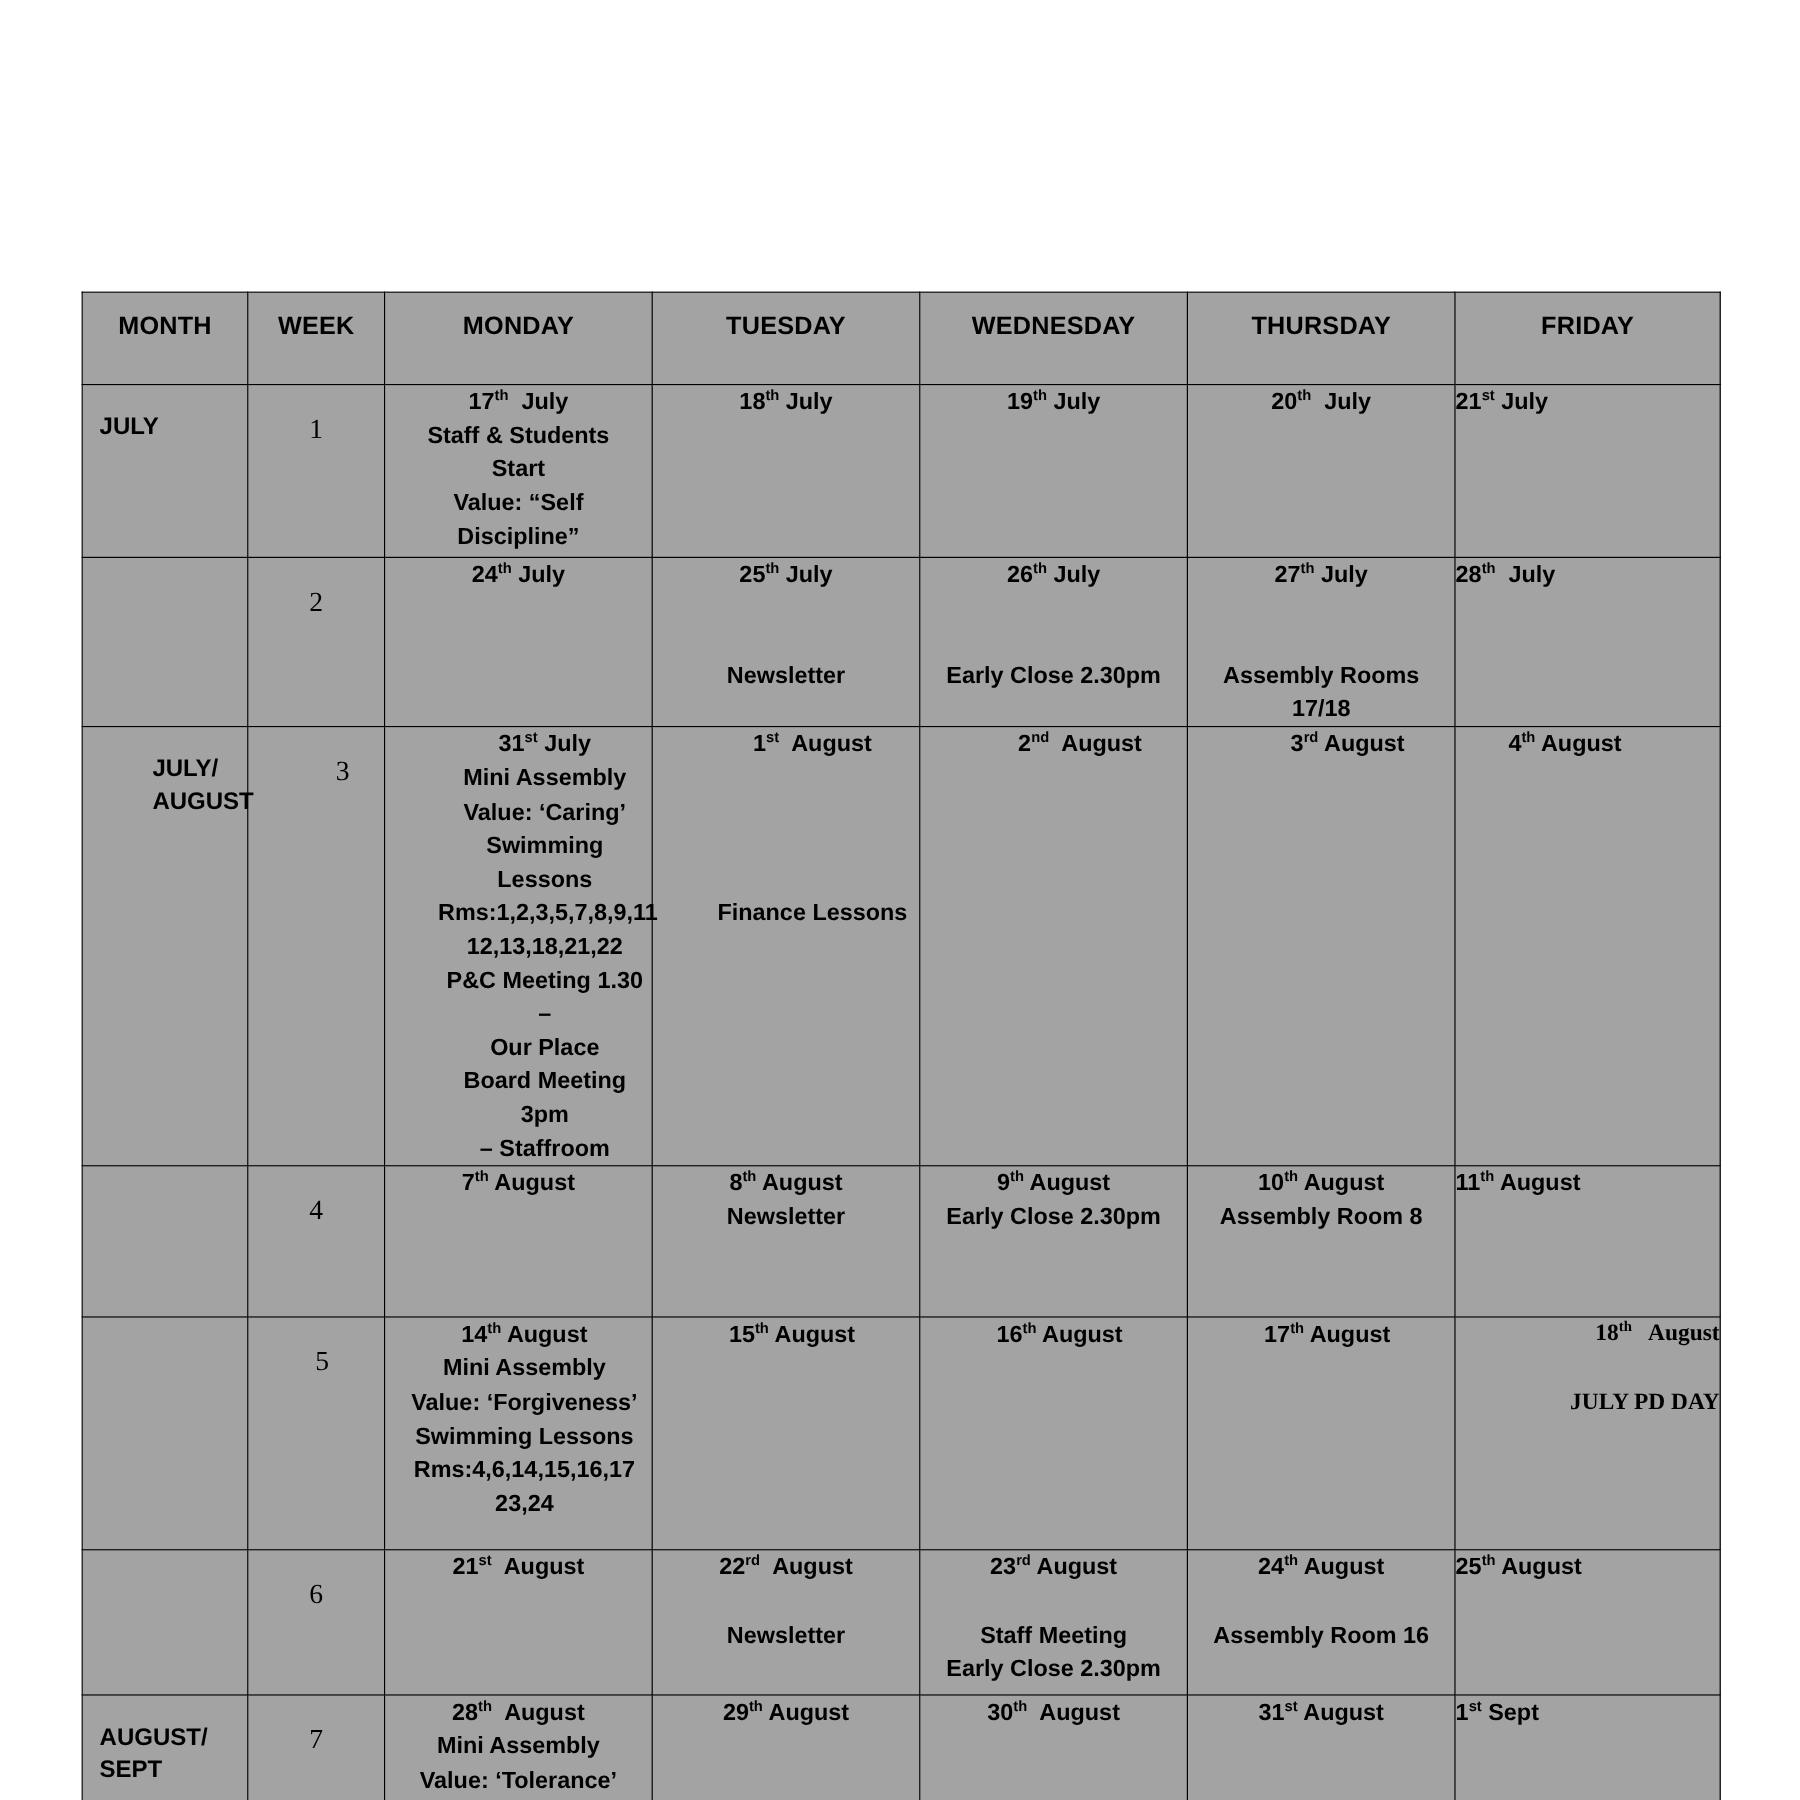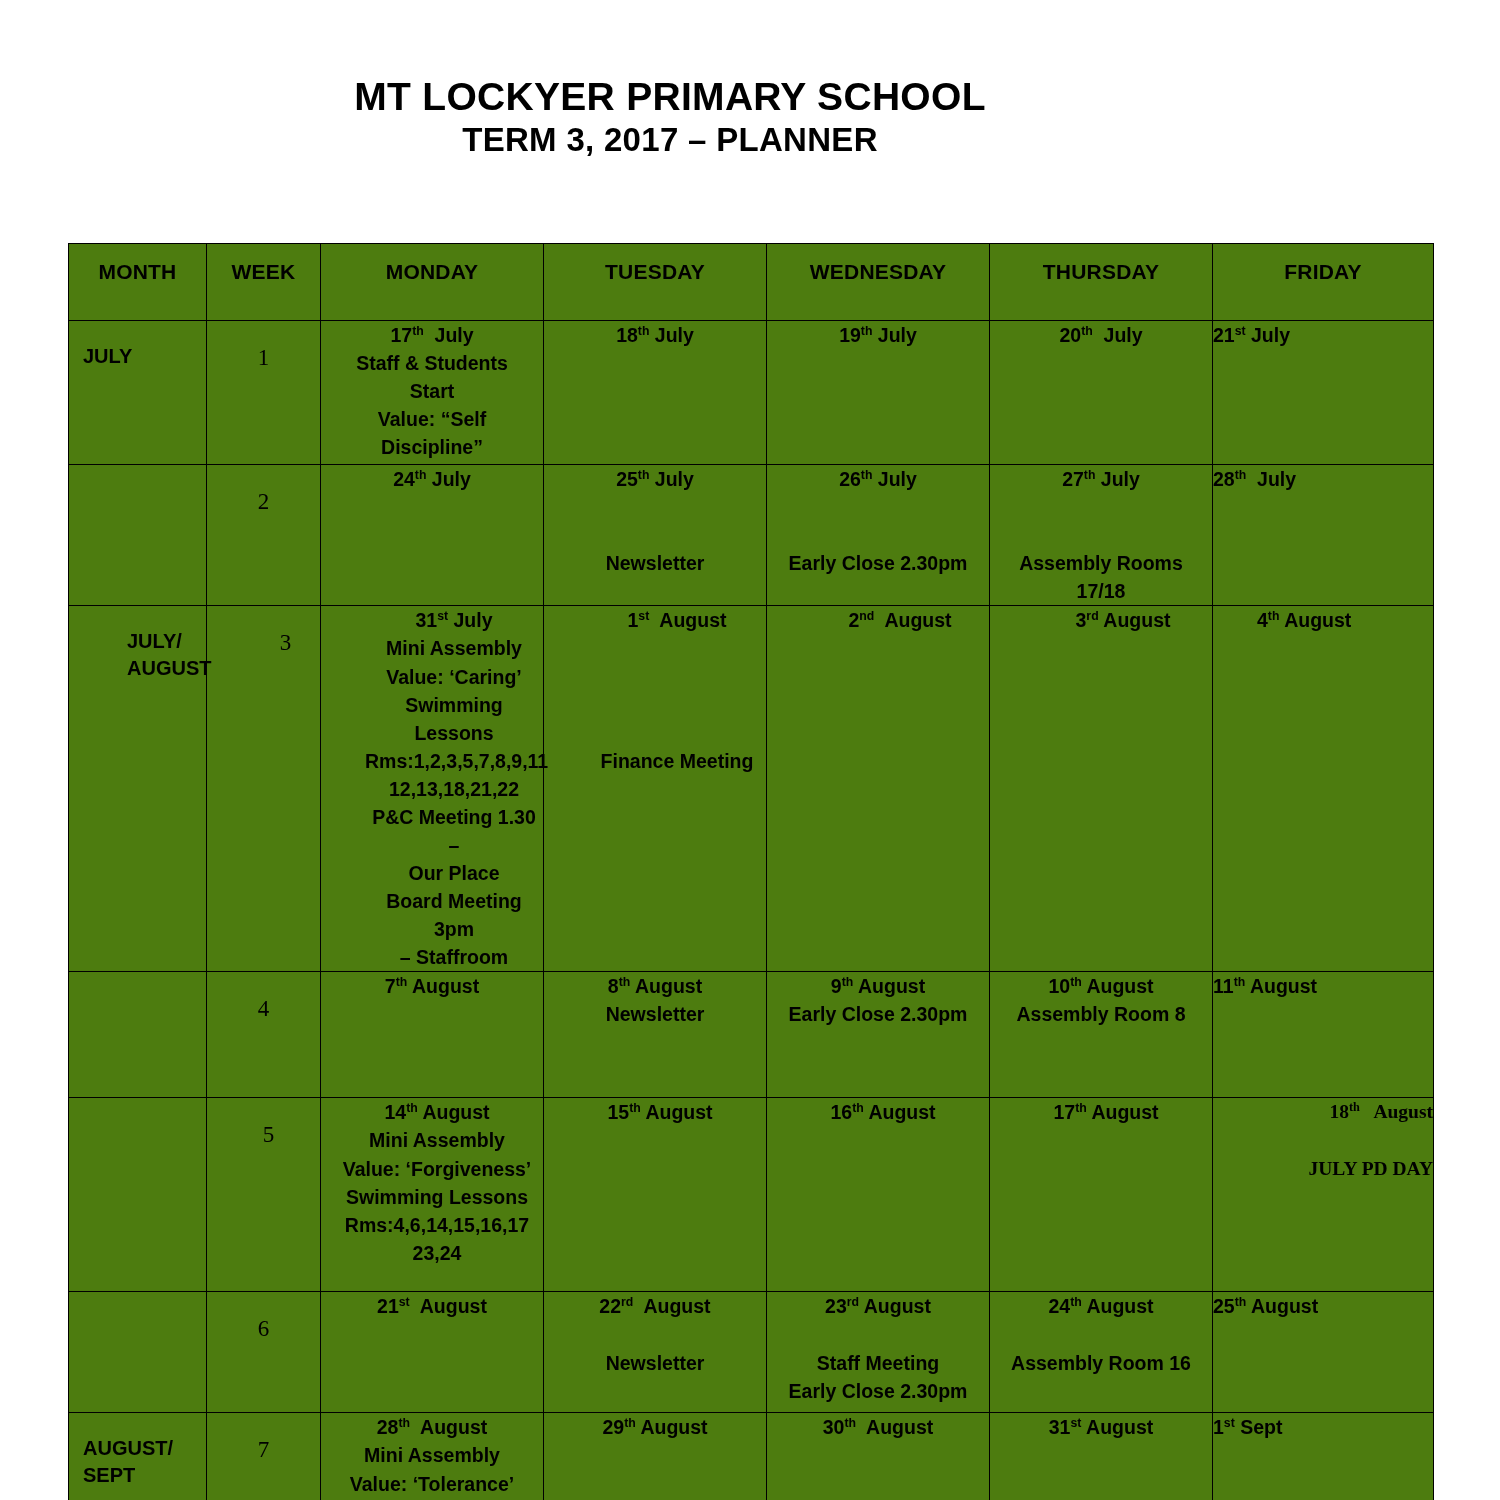--- a/index.html
+++ b/index.html
@@ -64,21 +64,21 @@
   }
   table.planner {
     border-collapse: collapse;
     table-layout: fixed;
     width: 1360px;
   }
   table.planner td, table.planner th {
     border: 1.6px solid #000000;
     vertical-align: top;
     padding: 0;
-    background: #4d7c0f;
+    background: #a3a3a3;
   }
   .c-month  { width: 137px; }
   .c-week   { width: 113px; }
   .c-day    { width: 222px; text-align: center; }
   .c-day-last { width: 220px; }
 
   thead th {
     height: 76px;
     text-align: center;
     vertical-align: top;
@@ -147,24 +147,20 @@
   tr.r4 td { height: 125px; }
   tr.r5 td { height: 193px; padding-left: 10px; }
   tr.r6 td { height: 120px; }
   tr.r7 td { height: 152px; }
 </style>
 </head>
 <body>
 
 <div id="header">
 
-  <div id="title-block">
-    <div id="title-line1">MT LOCKYER PRIMARY SCHOOL</div>
-    <div id="title-line2">TERM 3, 2017 – PLANNER</div>
-  </div>
 
 
 </div>
 
 <div id="planner-wrap">
   <table class="planner">
     <thead>
       <tr>
         <th class="c-month">
           <span class="hdr-text">MONTH</span>
@@ -269,21 +265,21 @@
             <p>Our Place</p>
             <p>Board Meeting 3pm</p>
             <p>– Staffroom</p>
           </td>
           <td class="day-cell c-day">
             <p>1<sup>st</sup>  August</p>
             <p class="spacer-line">&nbsp;</p>
             <p class="spacer-line">&nbsp;</p>
             <p class="spacer-line">&nbsp;</p>
             <p class="spacer-line">&nbsp;</p>
-            <p>Finance Meeting</p>
+            <p>Finance Lessons</p>
           </td>
           <td class="day-cell c-day">
             <p>2<sup>nd</sup>  August</p>
           </td>
           <td class="day-cell c-day">
             <p>3<sup>rd</sup> August</p>
           </td>
           <td class="day-cell c-day-last">
             <p>4<sup>th</sup> August</p>
           </td>

